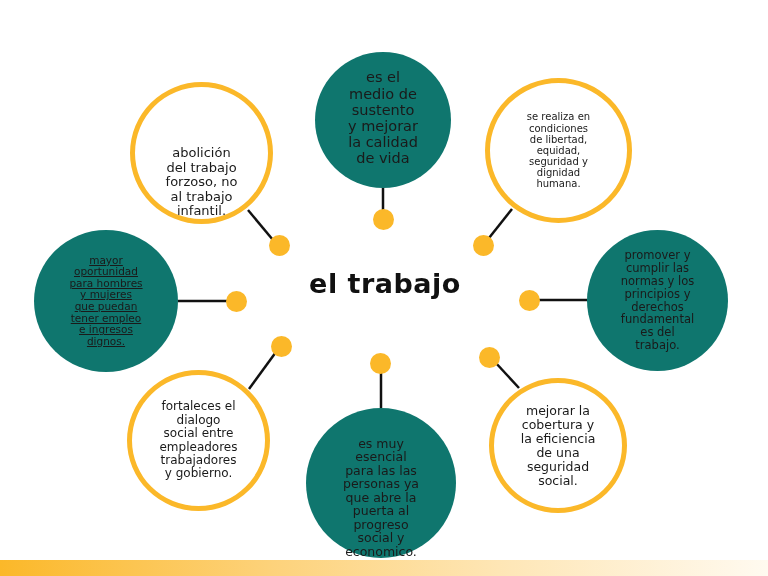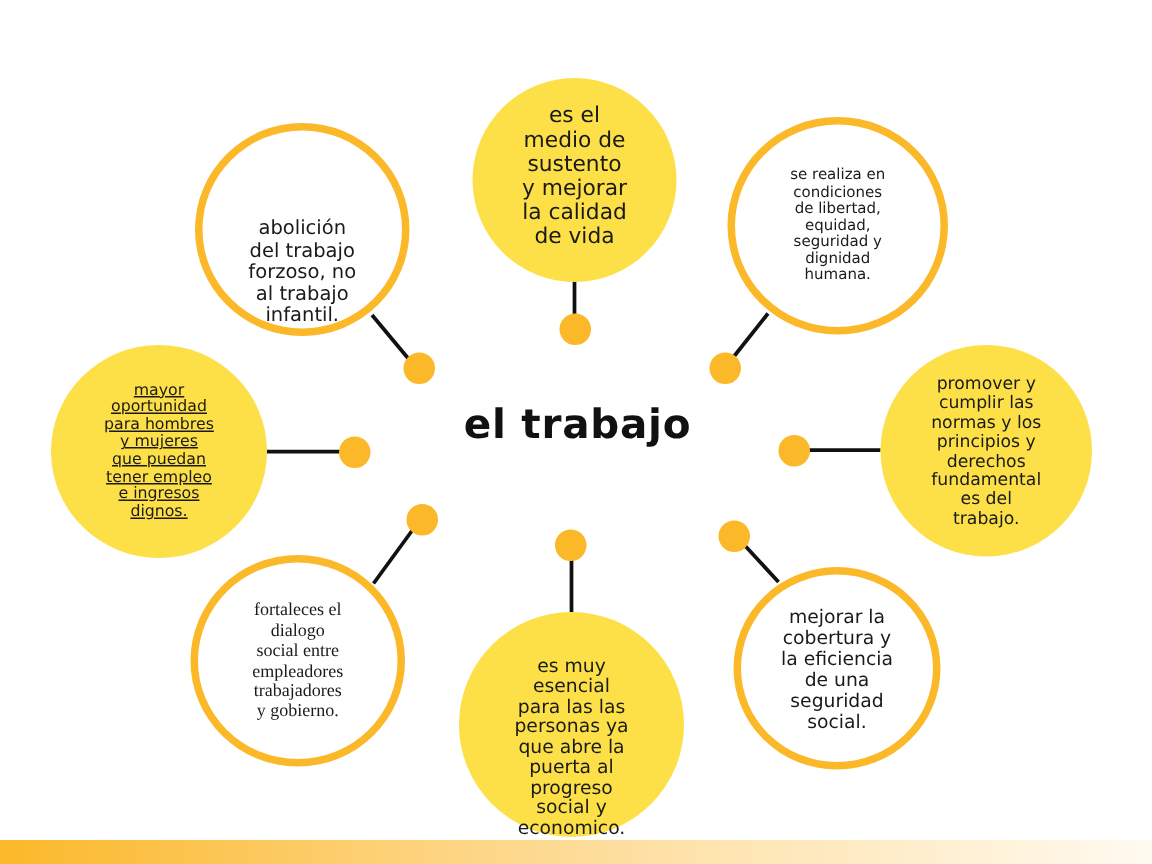--- a/index.html
+++ b/index.html
@@ -26,21 +26,21 @@
     .node {
       position: absolute;
       box-sizing: border-box;
       border-radius: 50%;
       display: flex;
       align-items: center;
       justify-content: center;
       text-align: center;
     }
     .node.filled {
-      background: #fde047;
+      background: #0f766e;
     }
     .node.outlined {
       background: #ffffff;
       border: 5px solid #fbb829;
     }
     .node .label {
       display: block;
       white-space: pre-line;
       line-height: 1.12;
     }
@@ -152,21 +152,21 @@
 para las las
 personas ya
 que abre la
 puerta al
 progreso
 social y
 economico.</span>
   </div>
 
   <div class="node outlined" style="left:127px; top:370px; width:143px; height:141px;">
-    <span class="label" style="font-size:12px;font-family:Liberation Serif, serif;">fortaleces el
+    <span class="label" style="font-size:12px;">fortaleces el
 dialogo
 social entre
 empleadores
 trabajadores
 y gobierno.</span>
   </div>
 
   <div class="node filled" style="left:34px; top:230px; width:144px; height:142px;text-decoration:underline;">
     <span class="label" style="font-size:10.5px; line-height:1.1;">mayor
 oportunidad

